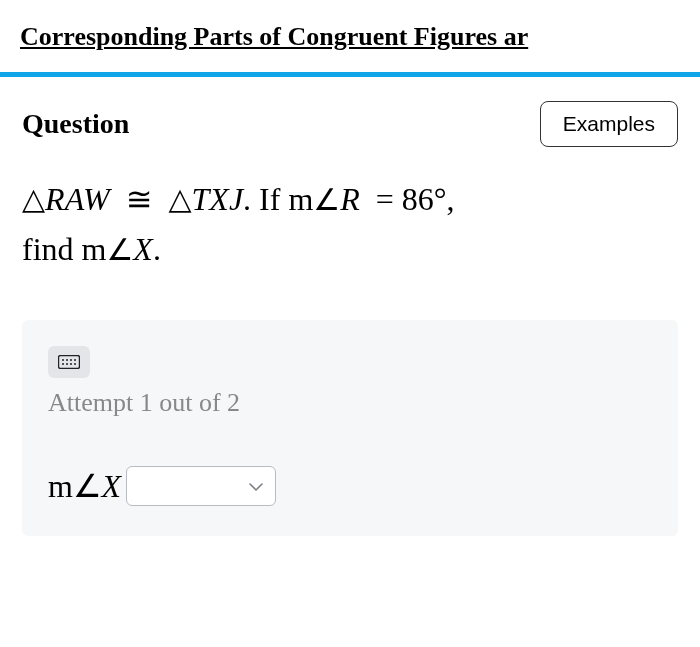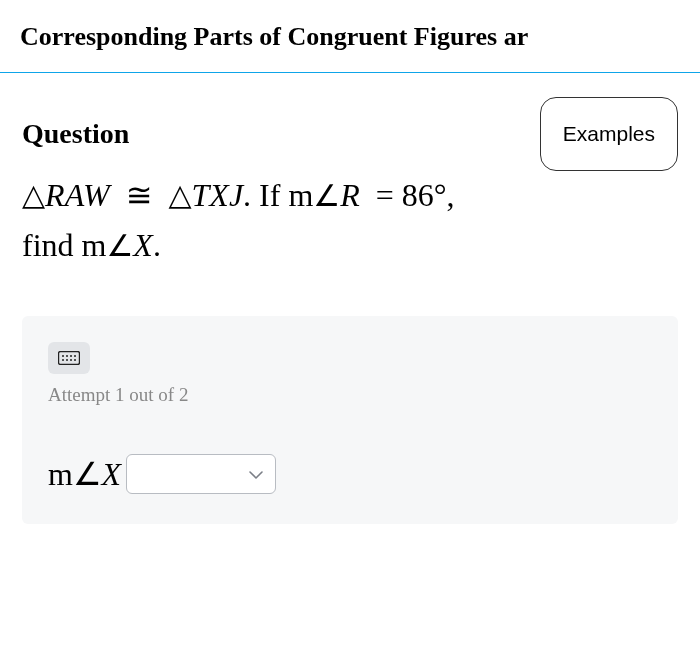--- a/index.html
+++ b/index.html
@@ -6,48 +6,50 @@
     body {
       font-family: Georgia, 'Times New Roman', serif;
       background: #fff;
       color: #000;
       width: 700px;
       height: 647px;
       overflow: hidden;
     }
     .topic-bar {
       padding: 22px 20px 20px 20px;
-      border-bottom: 1px solid #0ea5e9;
+      border-bottom: 5px solid #0ea5e9;
       margin-bottom: 8px;
+      text-decoration: underline;
     }
     .topic-title {
       font-weight: 700;
       font-size: 26px;
       white-space: nowrap;
       overflow: hidden;
     }
     .content {
       padding: 16px 22px 0 22px;
     }
     .question-header {
       display: flex;
       align-items: center;
       justify-content: space-between;
+      margin-bottom: 28px;
       gap: 46px;
     }
     .question-label {
       font-weight: 700;
       font-size: 28px;
     }
     .examples-btn {
       font-family: -apple-system, Helvetica, Arial, sans-serif;
       background: #fff;
       border: 1.5px solid #333;
-      border-radius: 16px;
-      padding: 24px 22px;
+      border-radius: 8px;
+      padding: 10px 22px;
       font-size: 21px;
       cursor: pointer;
     }
     .problem-text {
       font-family: 'Times New Roman', serif;
       font-size: 32px;
       line-height: 1.55;
       margin-bottom: 46px;
     }
     .problem-text .tri { font-size: 30px; display:inline-block; transform: translateY(-1px);}
@@ -73,21 +75,21 @@
       border-radius: 6px;
       width: 42px;
       height: 32px;
       display: flex;
       align-items: center;
       justify-content: center;
       cursor: pointer;
     }
     .attempt-text {
       color: #888;
-      font-size: 19px;
+      font-size: 26px;
       margin-top: 10px;
       font-family: Georgia, serif;
     }
     .answer-input-row {
       display: flex;
       align-items: center;
       gap: 5px;
       margin-top: 48px;
       font-family: 'Times New Roman', serif;
       font-size: 32px;

